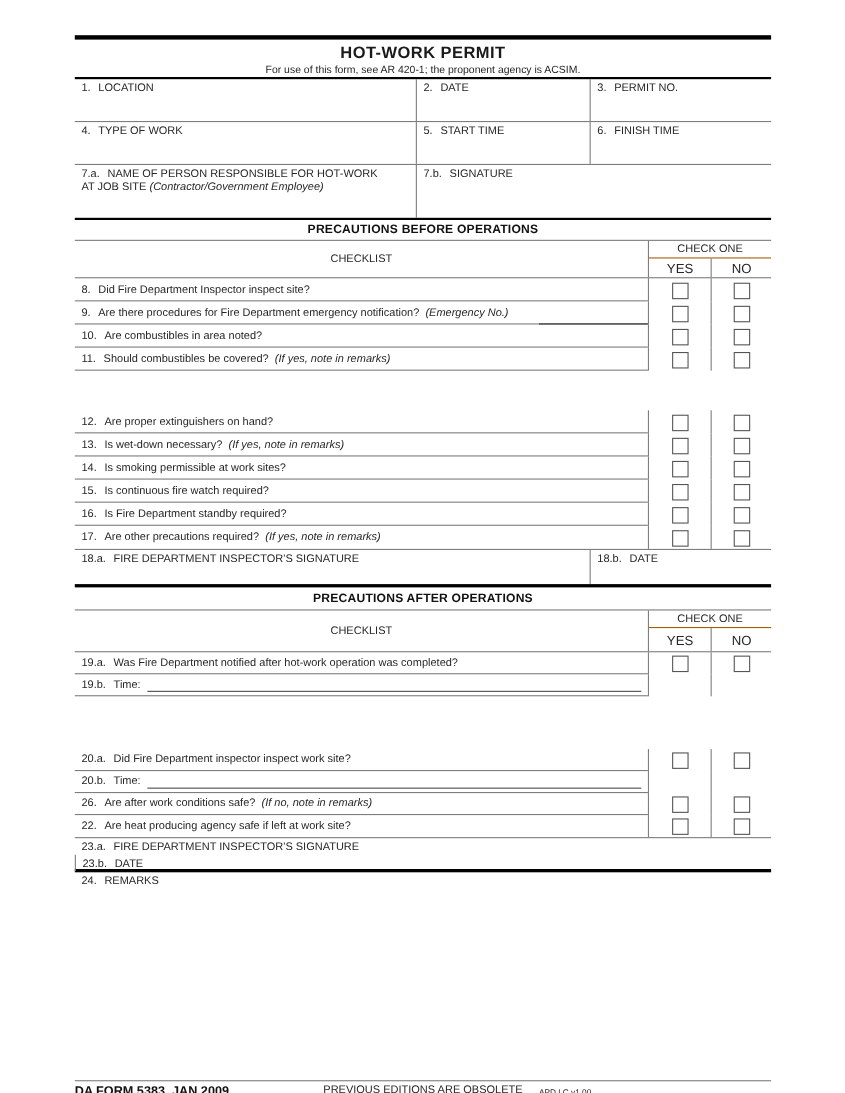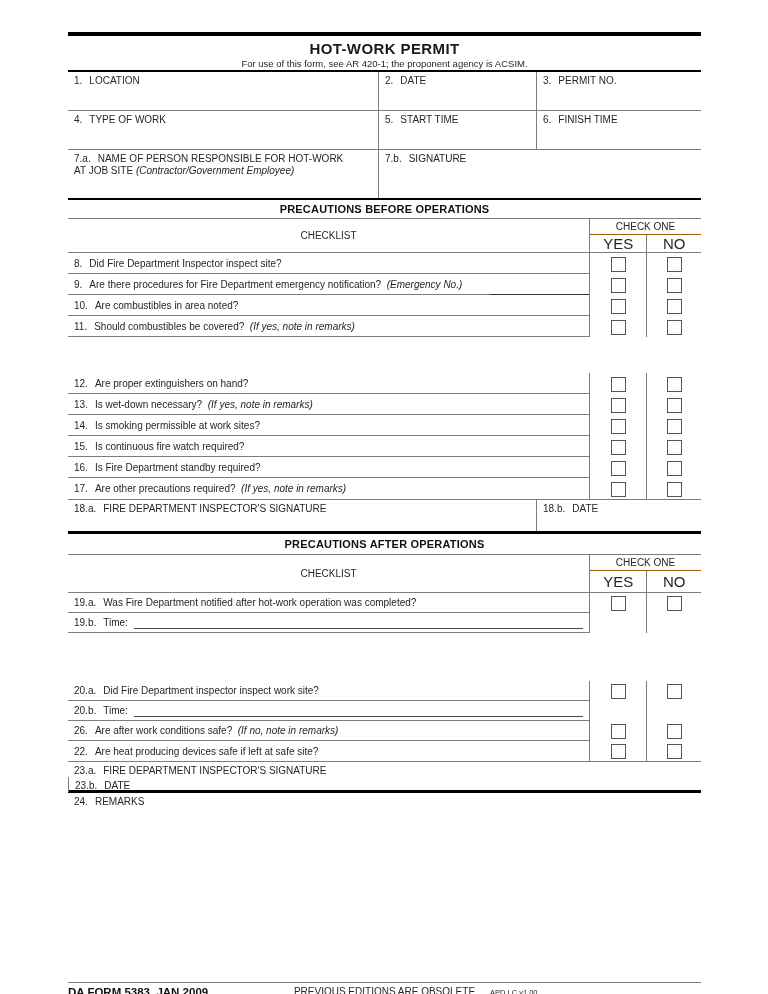--- a/index.html
+++ b/index.html
@@ -27,21 +27,21 @@
                    font-size: 11px; font-weight: bold; letter-spacing:.2px; color:#111; }
   .sec2 { border-top: 3px solid #000; }
   
   .band { display: flex; border-bottom: 1px solid #7d7d7d; }
   .band .qhead { width: 521px; display: flex; align-items: center; justify-content: center;
                  font-size: 10px; }
   .band .rhead { width: 112px; border-left: 1px solid #7d7d7d; display: flex; flex-direction: column; }
   .band .checkone { flex: 0 0 16px; display: flex; align-items: center; justify-content: center;
                     font-size: 10px; border-bottom: 1px solid #a16207; text-align: center; }
   .band .yn { flex: 1; display: flex; }
-  .band .yn > div { display: flex; align-items: center; justify-content: center; font-size: 15px; }
+  .band .yn > div { display: flex; align-items: center; justify-content: center; font-size: 12px; }
   .band .ynYes { width: 58px; border-right: 1px solid #7d7d7d; }
   .band .ynNo  { width: 54px; }
   .b1 { height: 34px; } .b2 { height: 38px; }
   
   .crow { display: flex; }
   .crow .qcell { width: 521px; position: relative; display: flex; align-items: center;
                  font-size: 10px; padding-left: 6px; border-bottom: 1px solid #7d7d7d; }
   .crow:last-child .qcell { border-bottom: none; }
   .crow .boxcell { display: flex; align-items: flex-end; justify-content: center; }
   .crow .yescell { width: 58px; border-left: 1px solid #7d7d7d; border-right: 1px solid #7d7d7d; }
@@ -299,21 +299,21 @@
         <div class="boxcell yescell">
           <div class="cbox"></div>
         </div>
         <div class="boxcell nocell">
           <div class="cbox"></div>
         </div>
       </div>
       <div class="crow" style="height: 20px;">
         <div class="qcell">
           <span class="num">22.</span>
-          <span>Are heat producing devices safe if left at safe site?</span>
+          <span>Are heat producing agency safe if left at work site?</span>
         </div>
         <div class="boxcell yescell">
           <div class="cbox"></div>
         </div>
         <div class="boxcell nocell">
           <div class="cbox"></div>
         </div>
       </div>
     </div>
   <div class="sig-row sig2">

